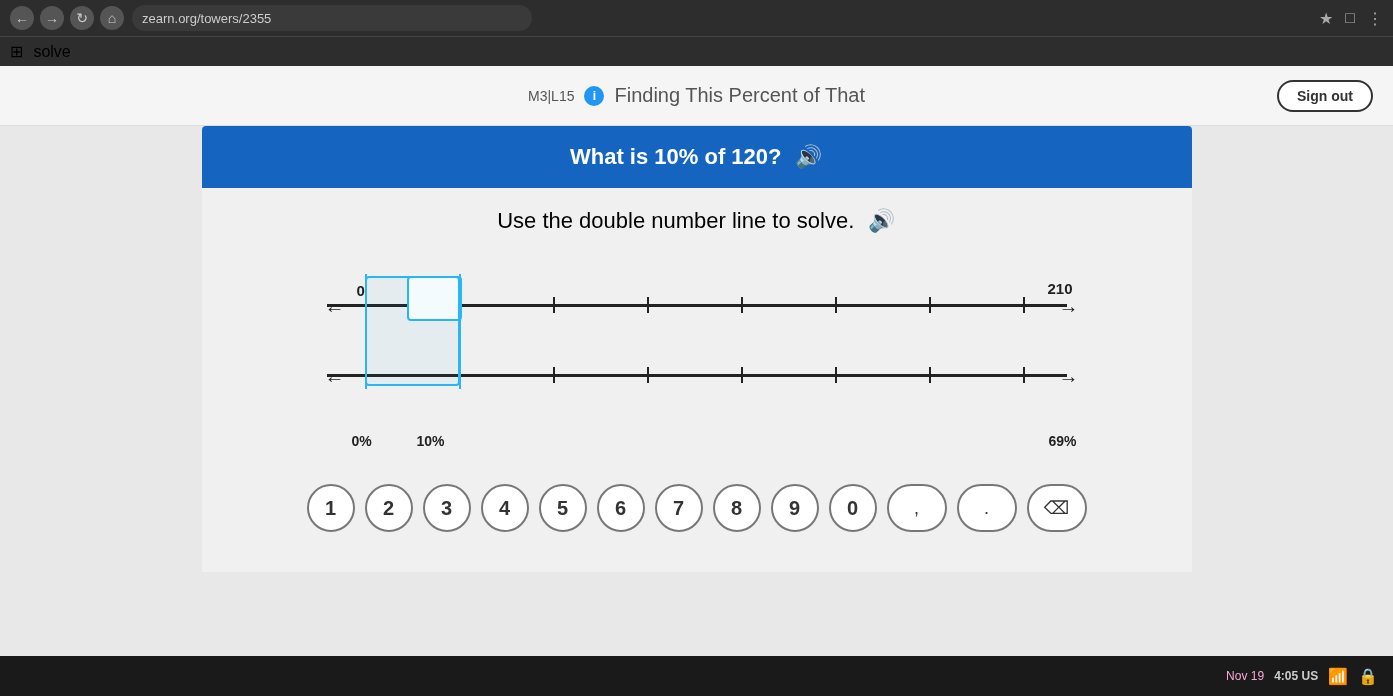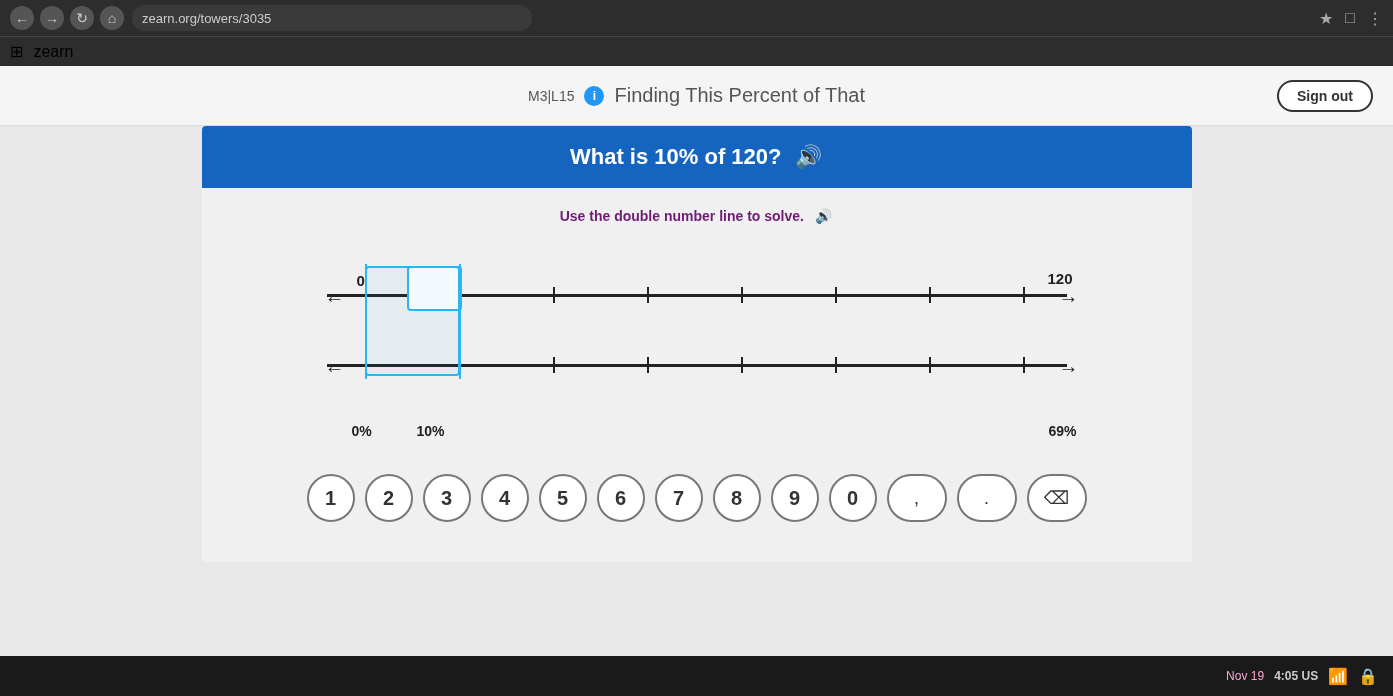--- a/index.html
+++ b/index.html
@@ -152,23 +152,23 @@
     .question-text {
       color: white;
       font-size: 22px;
       font-weight: bold;
     }
     .question-body {
       padding: 20px 30px 30px;
       background: #f0f0f0;
     }
     .instruction-text {
-      font-size: 14px;
-      font-weight: bold;
-      color: #701a75;
+      font-size: 22px;
+      font-weight: normal;
+      color: #000000;
       margin-bottom: 20px;
       text-align: center;
     }
 
     
     .number-line-container {
       position: relative;
       width: 780px;
       margin: 0 auto;
       height: 200px;
@@ -413,32 +413,32 @@
 <body>
 
 <div class="browser-bar">
   <div class="browser-controls">
     <button class="browser-btn">←</button>
     <button class="browser-btn">→</button>
     <button class="browser-btn">↻</button>
     <button class="browser-btn">⌂</button>
   </div>
   <div class="url-bar">
-    <span>zearn.org/towers/3035</span>
+    <span>zearn.org/towers/2355</span>
   </div>
   <div class="browser-icons">
     <span>★</span>
     <span>□</span>
     <span>⋮</span>
   </div>
 </div>
 
 <div class="bookmarks-bar">
   <span>⊞</span>
-  <span>zearn</span>
+  <span>solve</span>
 </div>
 
 <div class="content-area">
 
   <div class="app-header">
     <div class="header-center">
       <span class="lesson-code">M3|L15</span>
       <div class="info-icon">
         <span>i</span>
       </div>
@@ -488,21 +488,21 @@
         <div class="tick tick-bottom" style="left: 246px;"></div>
         <div class="tick tick-bottom" style="left: 340px;"></div>
         <div class="tick tick-bottom" style="left: 434px;"></div>
         <div class="tick tick-bottom" style="left: 528px;"></div>
         <div class="tick tick-bottom" style="left: 622px;"></div>
         <div class="tick tick-bottom" style="left: 716px;"></div>
 
         <div class="answer-box"></div>
 
         <span class="label-0">0</span>
-        <span class="label-120">120</span>
+        <span class="label-120">210</span>
         <span class="label-0pct">0%</span>
         <span class="label-10pct">10%</span>
         <span class="label-100pct">69%</span>
       </div>
 
       <div class="numpad-area">
         <button class="num-btn">1</button>
         <button class="num-btn">2</button>
         <button class="num-btn">3</button>
         <button class="num-btn">4</button>

